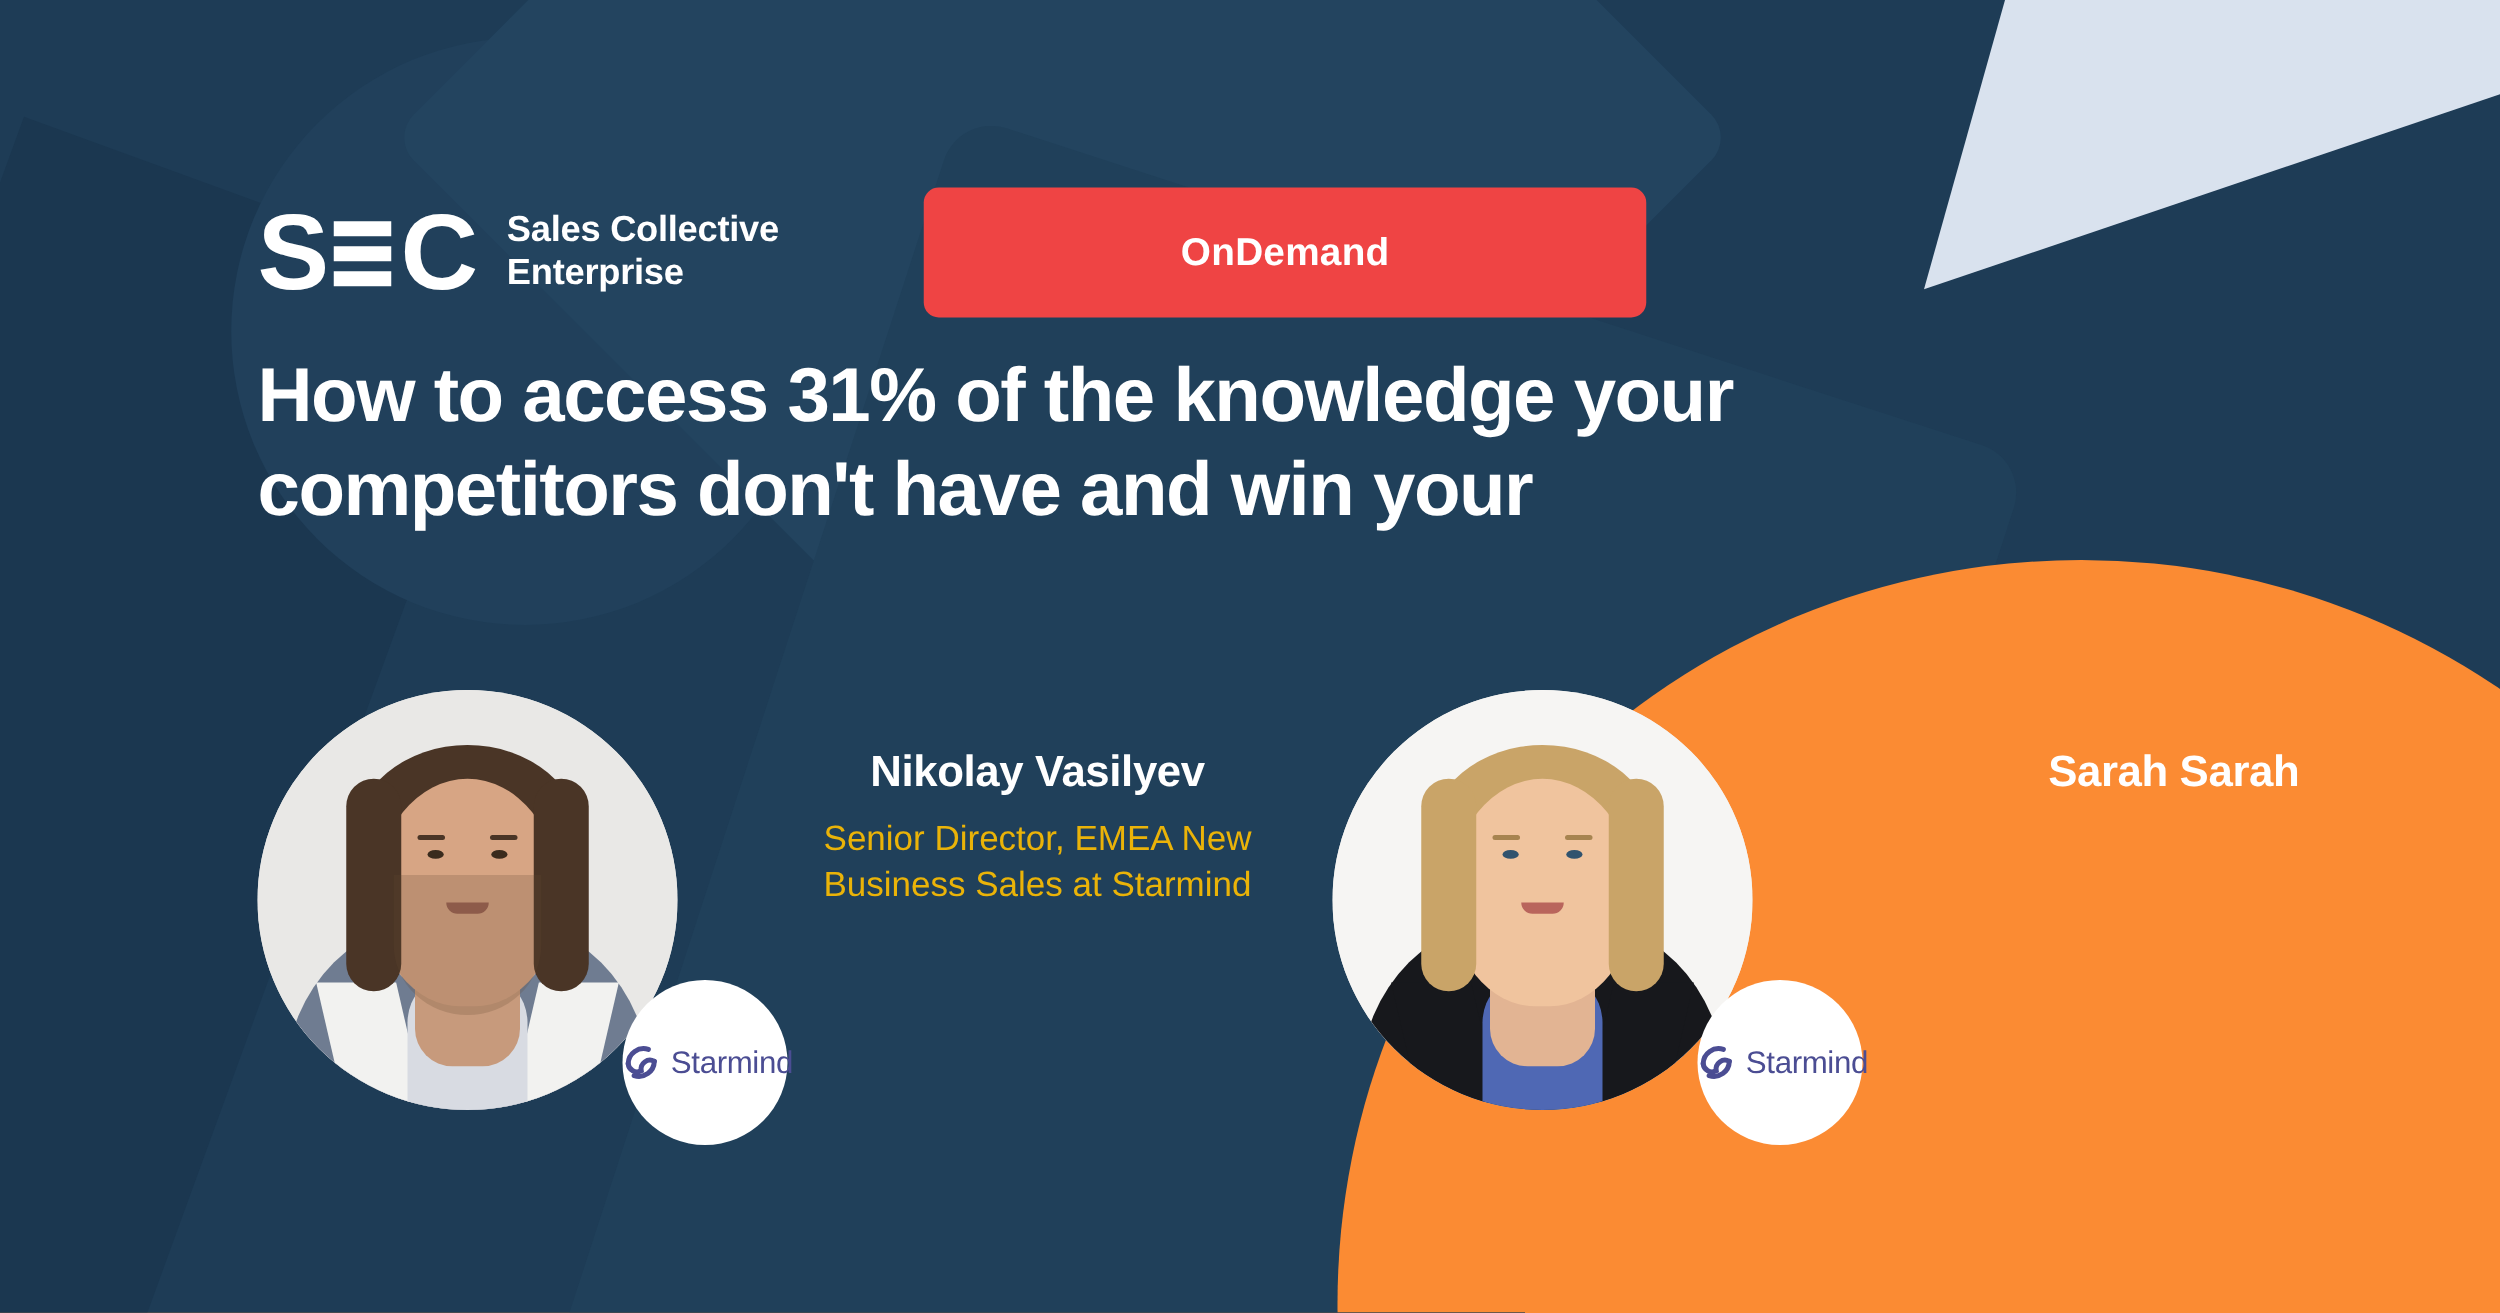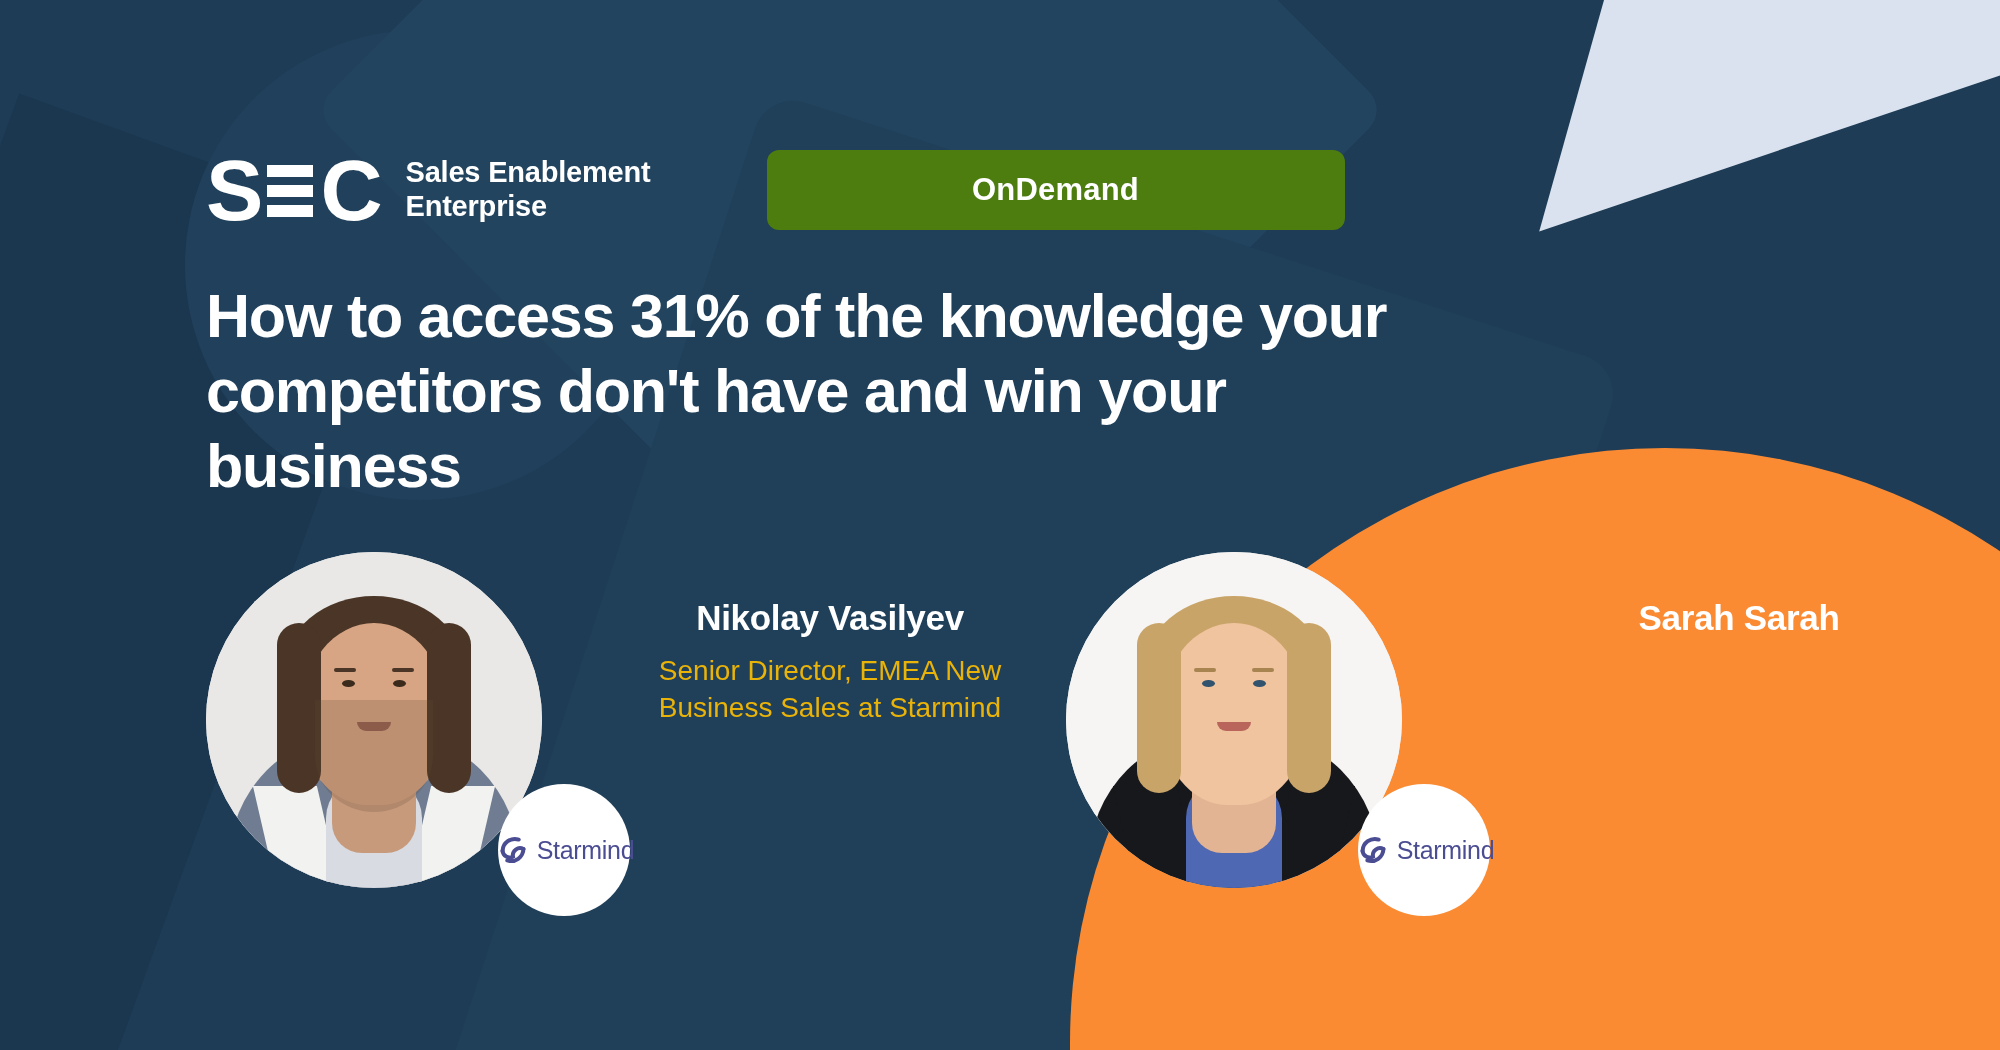--- a/index.html
+++ b/index.html
@@ -125,23 +125,23 @@
     font-size: 29px;
     font-weight: 700;
     line-height: 1.17;
     letter-spacing: -0.2px;
     margin-left: 10px;
   }
 
   .ondemand-badge {
     margin-left: 116px;
     width: 578px;
-    height: 80px;
+    height: 104px;
     border-radius: 12px;
-    background: #4d7c0f;
+    background: #ef4444;
     display: flex;
     align-items: center;
     justify-content: center;
     color: #ffffff;
     font-size: 31px;
     font-weight: 800;
     letter-spacing: 0.2px;
   }
 
   
@@ -308,34 +308,33 @@
       <div class="sec-mark">
         <span class="sec-s">S</span>
         <span class="sec-e">
           <i></i>
             <i></i>
             <i></i>
         </span>
         <span class="sec-c">C</span>
       </div>
       <div class="brand-name">
-        <div>Sales Enablement</div>
+        <div>Sales Collective</div>
         <div>Enterprise</div>
       </div>
     </div>
 
     <div class="ondemand-badge">
       <span>OnDemand</span>
     </div>
   </div>
 
   <h1 class="headline">
     <span class="hl-line">How to access 31% of the knowledge your</span>
     <span class="hl-line">competitors don't have and win your</span>
-    <span class="hl-line">business</span>
   </h1>
 
   <div class="speaker" id="speaker-1">
     <div class="speaker-photo-wrap">
       <div class="speaker-photo">
         <div class="portrait">
           <div class="p-bg" style="background:#e9e8e6"></div>
           <div class="p-shoulders" style="background:#6f7c91"></div>
           <div class="p-collar-l" style="background:#f2f2f0"></div>
           <div class="p-collar-r" style="background:#f2f2f0"></div>

